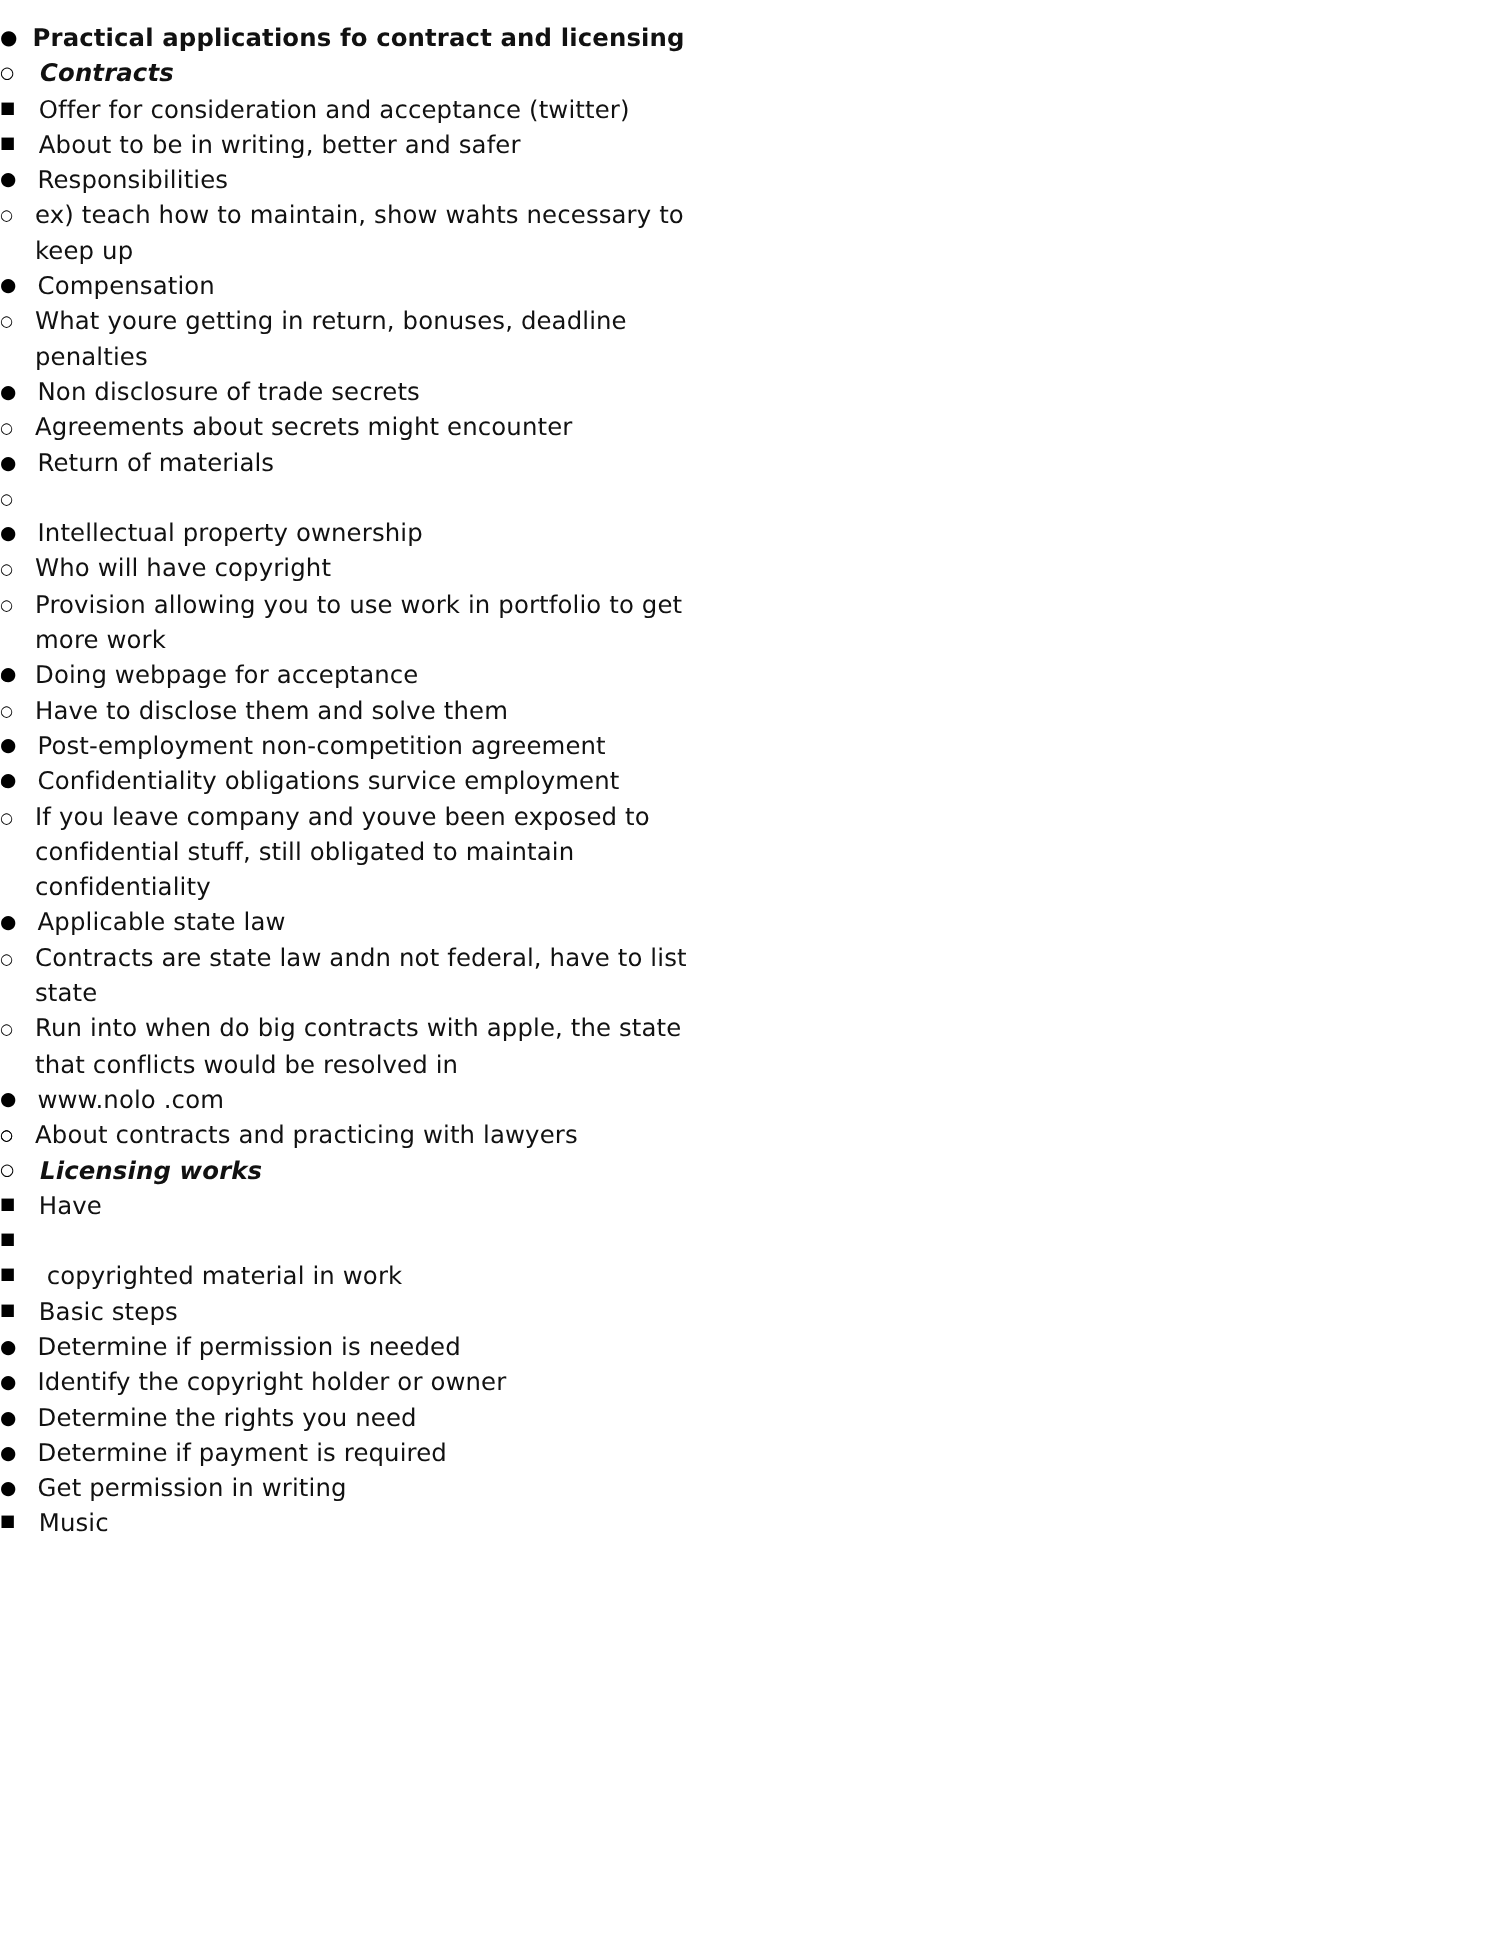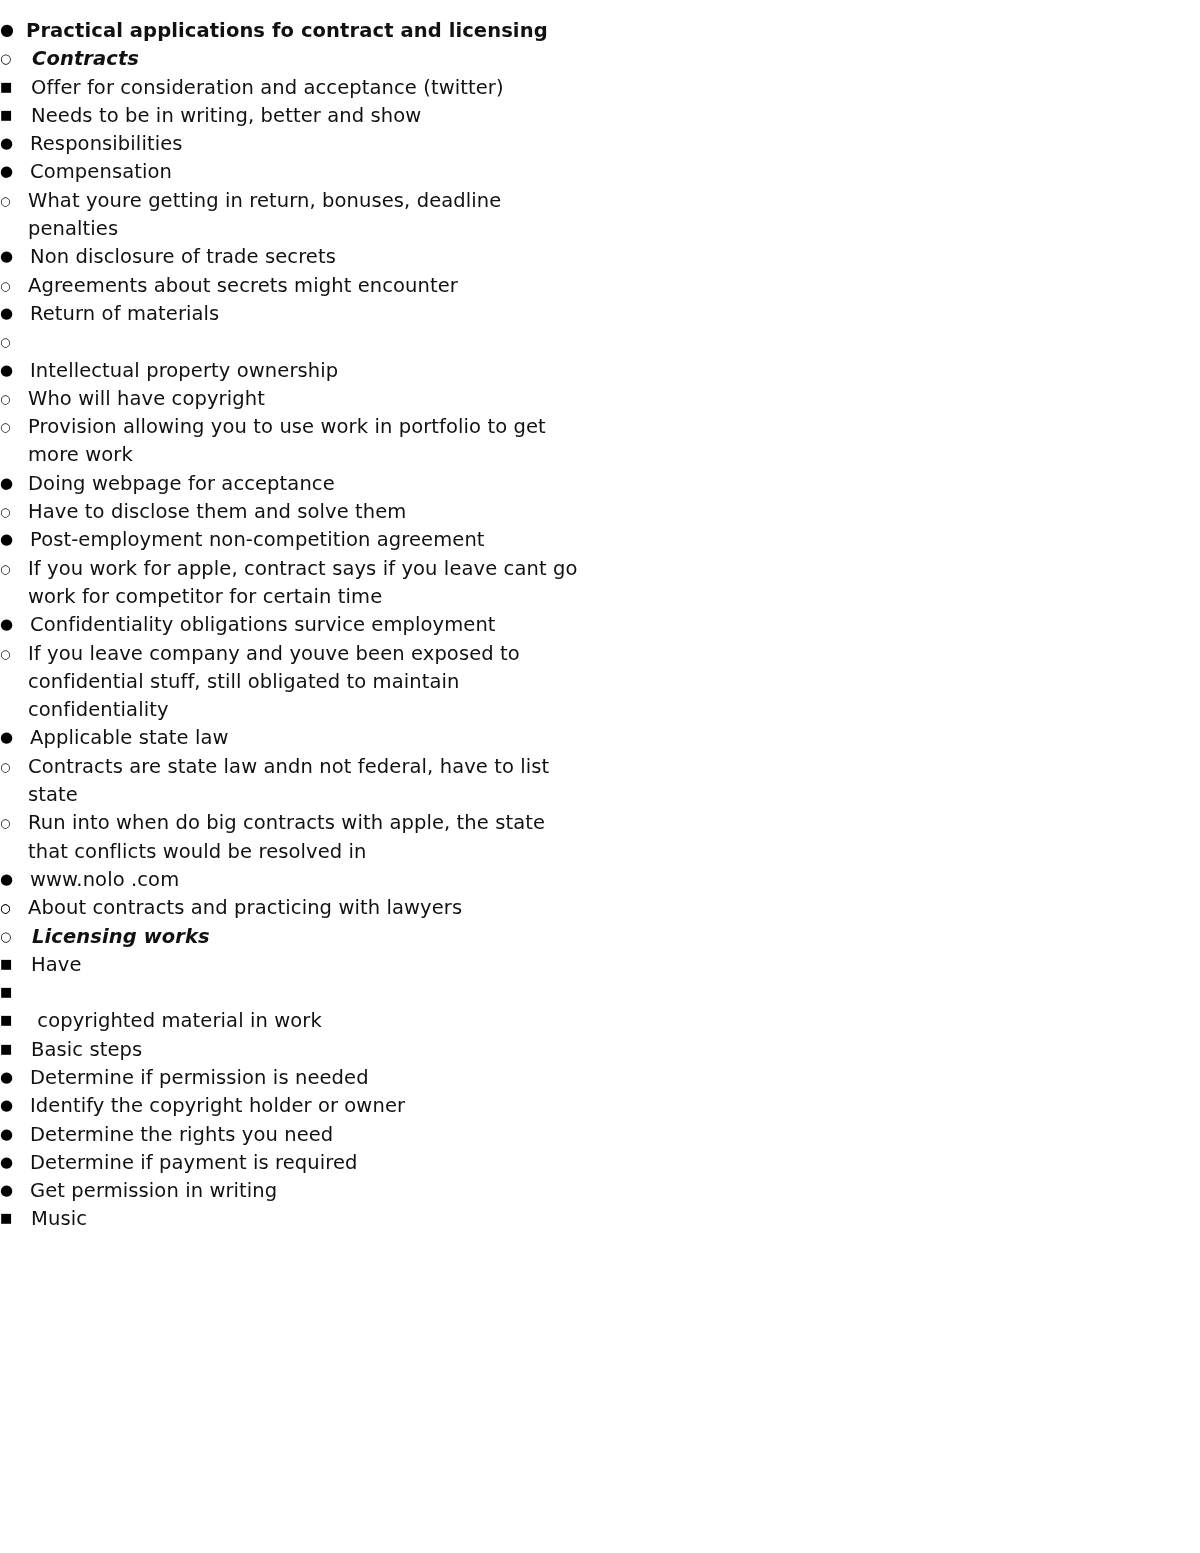--- a/index.html
+++ b/index.html
@@ -99,30 +99,31 @@
 
           <ul class="lvl l3">
 
             <li class="node">
               <span class="bullet">■</span>
               <span class="txt">Offer for consideration and acceptance (twitter)</span>
             </li>
 
             <li class="node">
               <span class="bullet">■</span>
-              <span class="txt">Needs to be in writing, better and show</span>
+              <span class="txt">About to be in writing, better and safer</span>
 
               <ul class="lvl l4">
 
                 <li class="node">
                   <span class="bullet">●</span>
                   <span class="txt">Responsibilities</span>
                   <ul class="lvl l5">
                     <li class="node">
                       <span class="bullet">○</span>
+                      <span class="txt">ex) teach how to maintain, show wahts necessary to keep up</span>
                     </li>
                   </ul>
                 </li>
 
                 <li class="node">
                   <span class="bullet">●</span>
                   <span class="txt">Compensation</span>
                   <ul class="lvl l5">
                     <li class="node">
                       <span class="bullet">○</span>
@@ -181,21 +182,20 @@
                     </li>
                   </ul>
                 </li>
 
                 <li class="node">
                   <span class="bullet">●</span>
                   <span class="txt">Post-employment non-competition agreement</span>
                   <ul class="lvl l5">
                     <li class="node">
                       <span class="bullet">○</span>
-                      <span class="txt">If you work for apple, contract says if you leave cant go work for competitor for certain time</span>
                     </li>
                   </ul>
                 </li>
 
                 <li class="node">
                   <span class="bullet">●</span>
                   <span class="txt">Confidentiality obligations survice employment</span>
                   <ul class="lvl l5">
                     <li class="node">
                       <span class="bullet">○</span>

